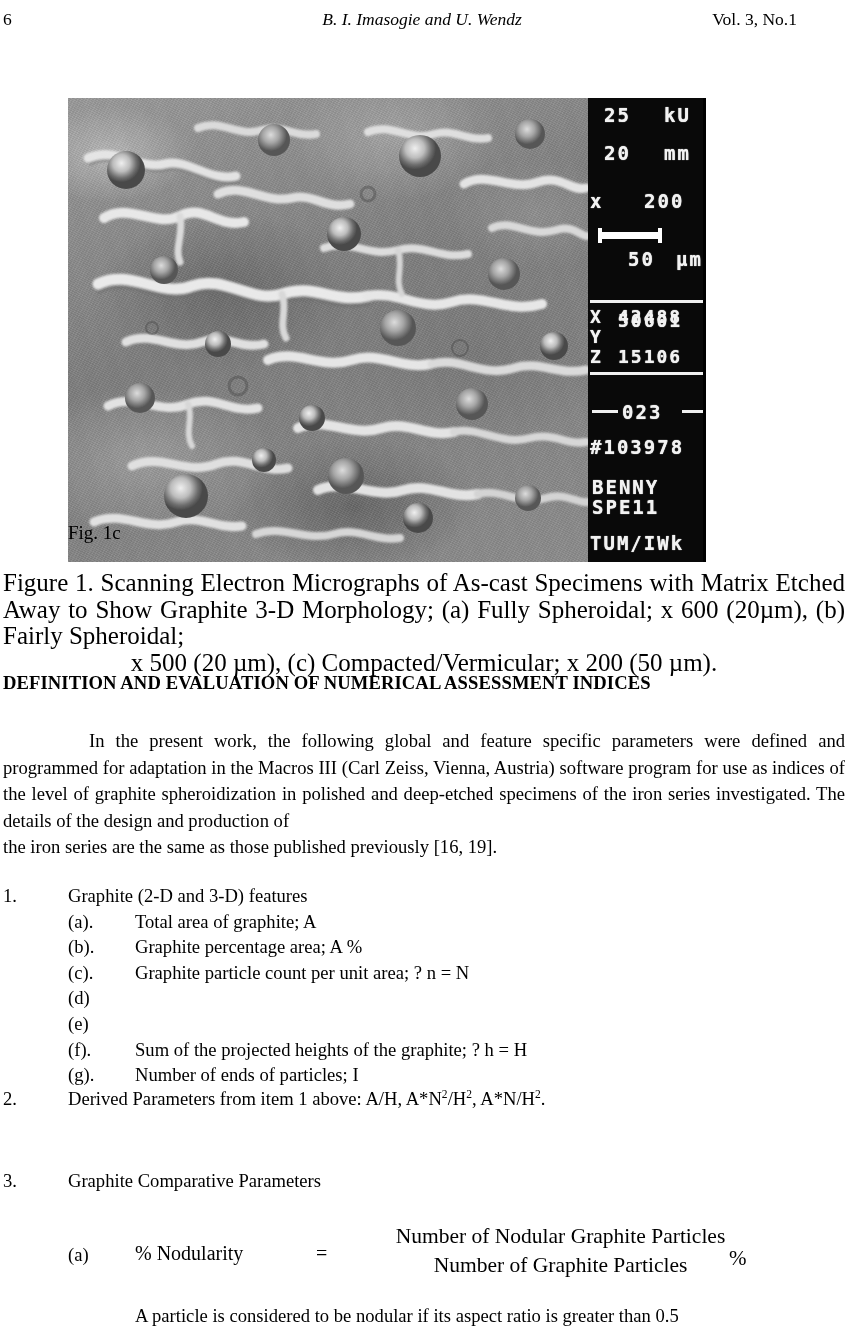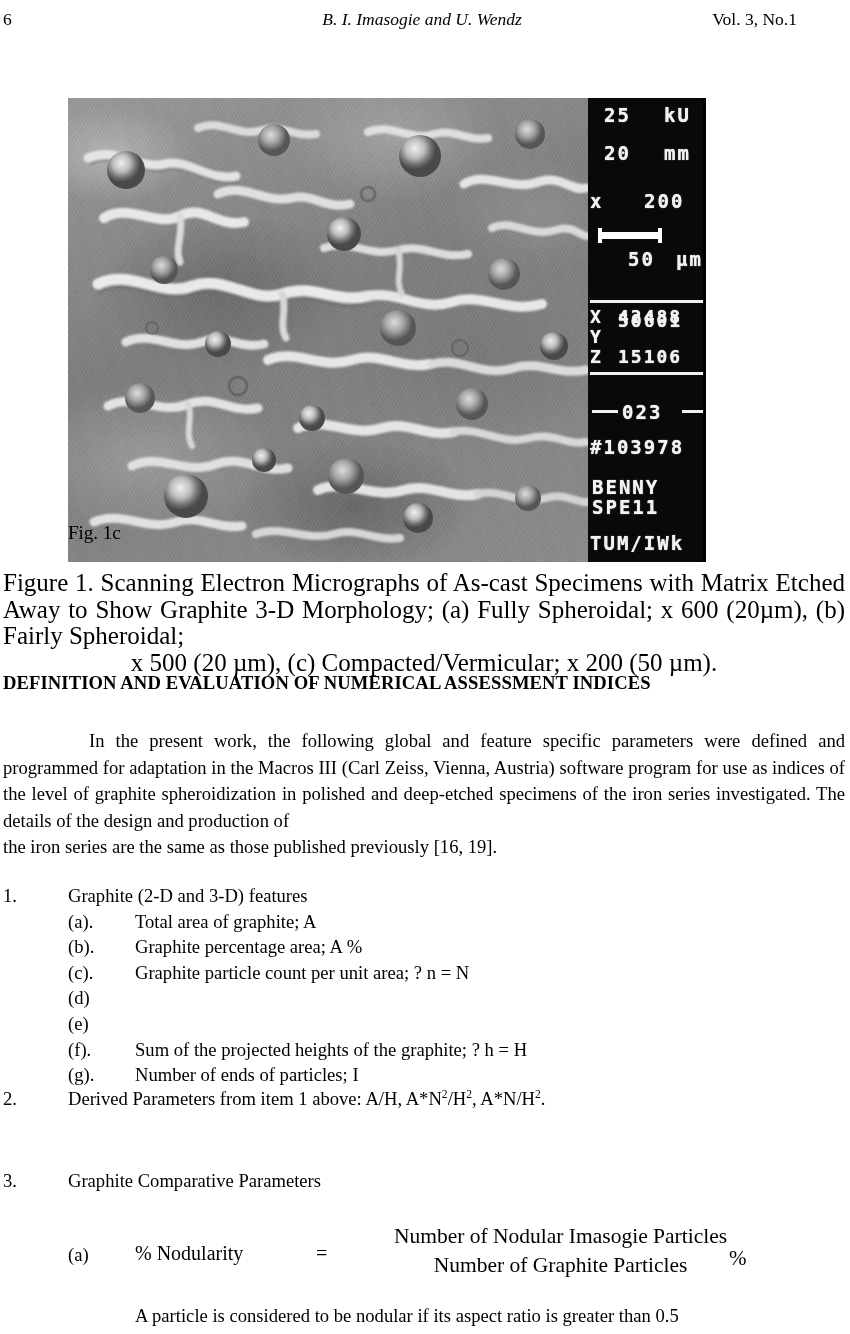--- a/index.html
+++ b/index.html
@@ -526,21 +526,21 @@
   <div class="item3">
     <span class="marker">3.</span>
     <span class="content">Graphite Comparative Parameters</span>
   </div>
 
   <div class="equation-row">
     <span class="eq-marker">(a)</span>
     <span class="eq-lhs">% Nodularity</span>
     <span class="eq-eq">=</span>
     <span class="eq-frac">
-      <span class="num">Number of Nodular Imasogie Particles</span>
+      <span class="num">Number of Nodular Graphite Particles</span>
       <span class="bar"></span>
       <span class="den">Number of Graphite Particles</span>
     </span>
     <span class="eq-pct">%</span>
   </div>
 
   <div class="note-line">A particle is considered to be nodular if its aspect ratio is greater than 0.5</div>
 
 </div>
 

